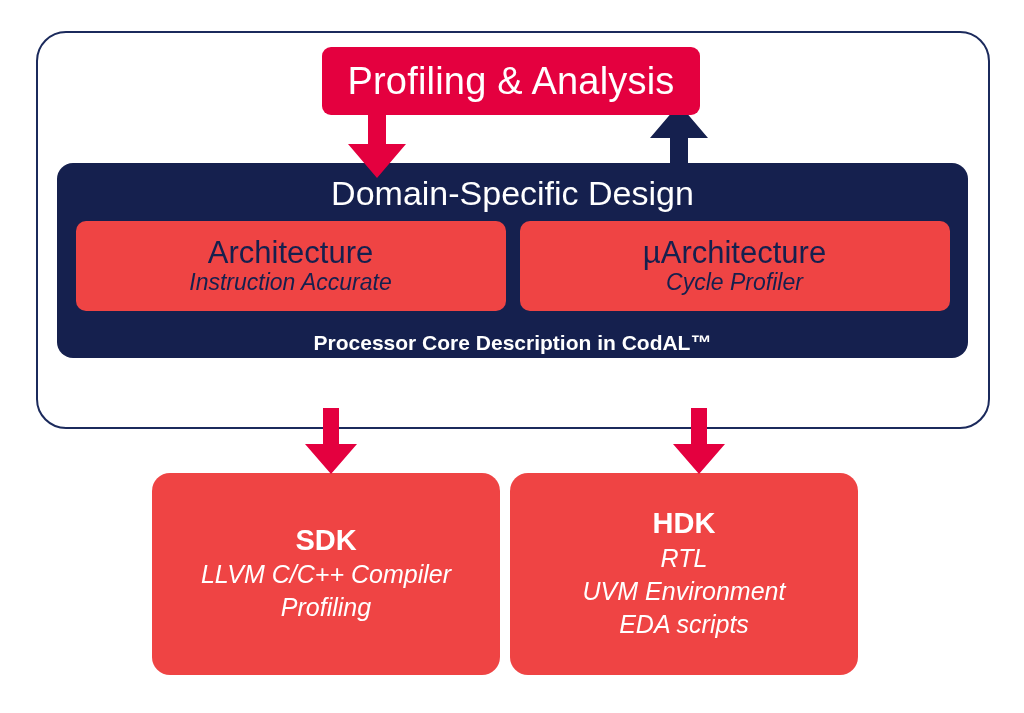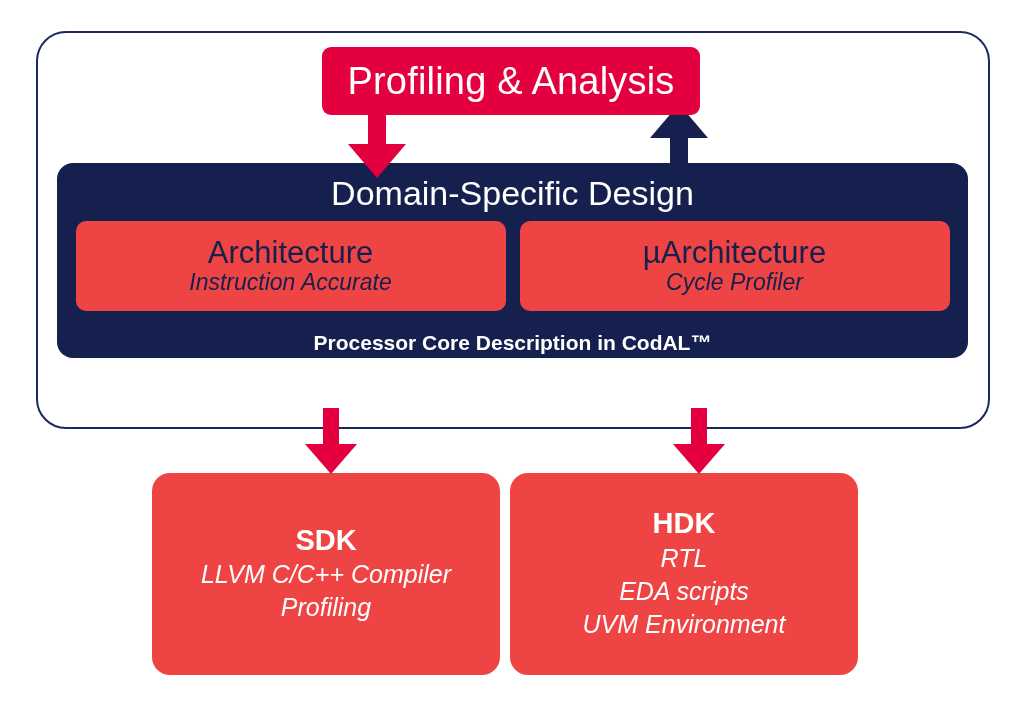--- a/index.html
+++ b/index.html
@@ -239,17 +239,17 @@
 
   <div class="kit-box kit-sdk">
     <div class="kit-title">SDK</div>
     <div class="kit-item">LLVM C/C++ Compiler</div>
     <div class="kit-item">Profiling</div>
   </div>
 
   <div class="kit-box kit-hdk">
     <div class="kit-title">HDK</div>
     <div class="kit-item">RTL</div>
+    <div class="kit-item">UVM Environment</div>
     <div class="kit-item">EDA scripts</div>
-    <div class="kit-item">UVM Environment</div>
   </div>
 
 </div>
 
 </body></html>

